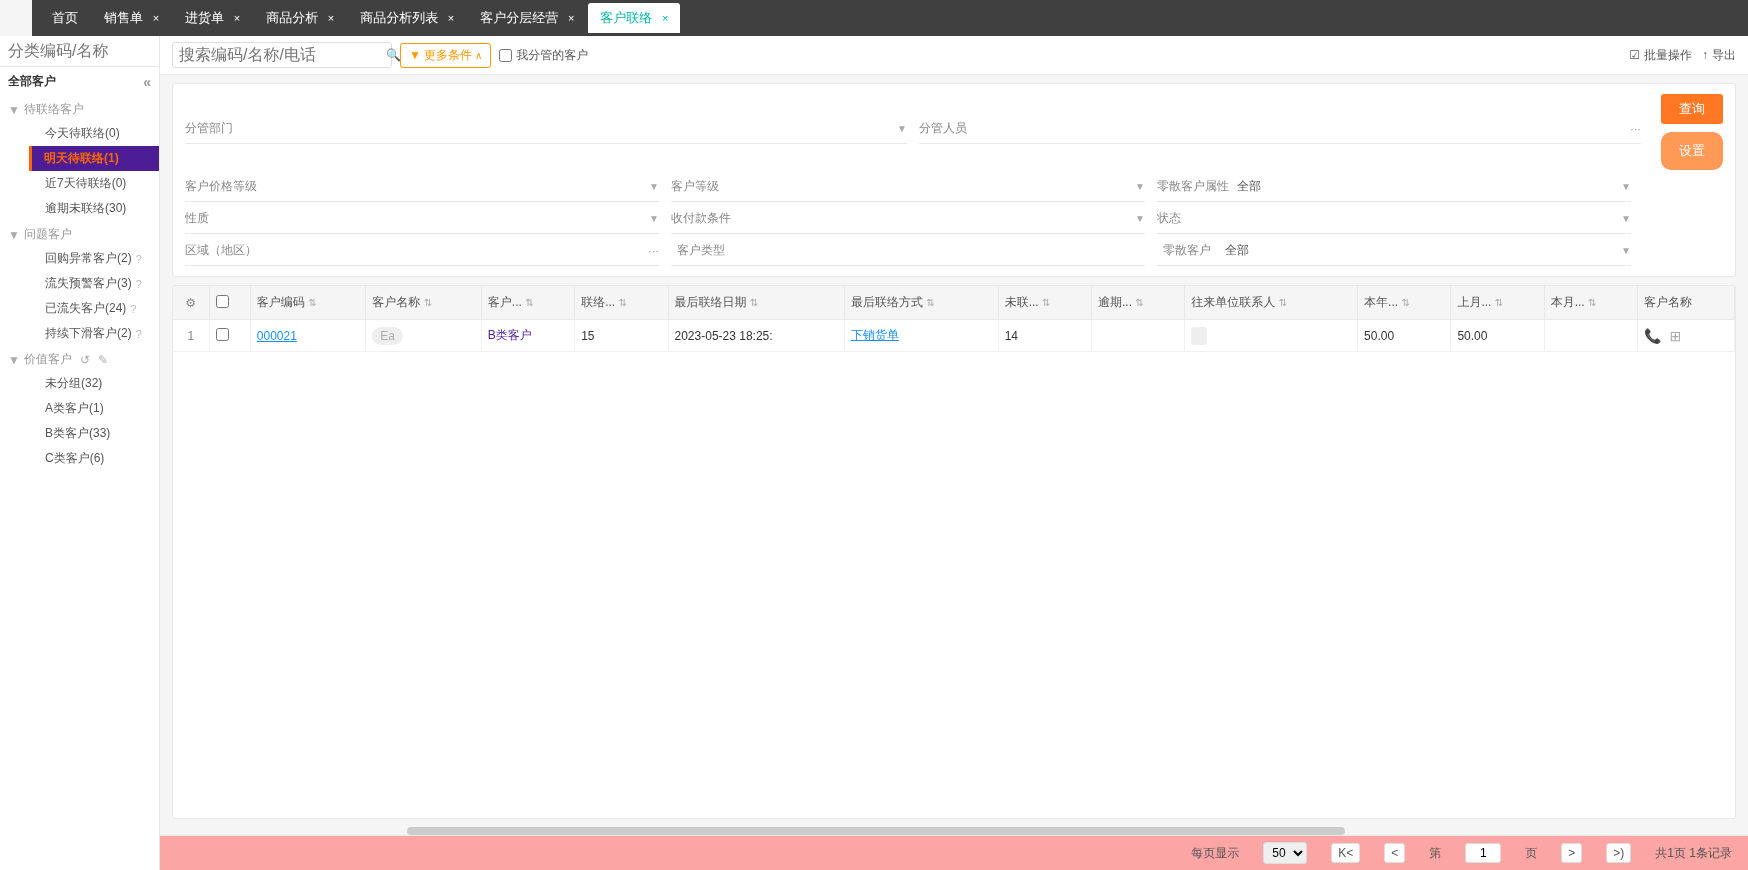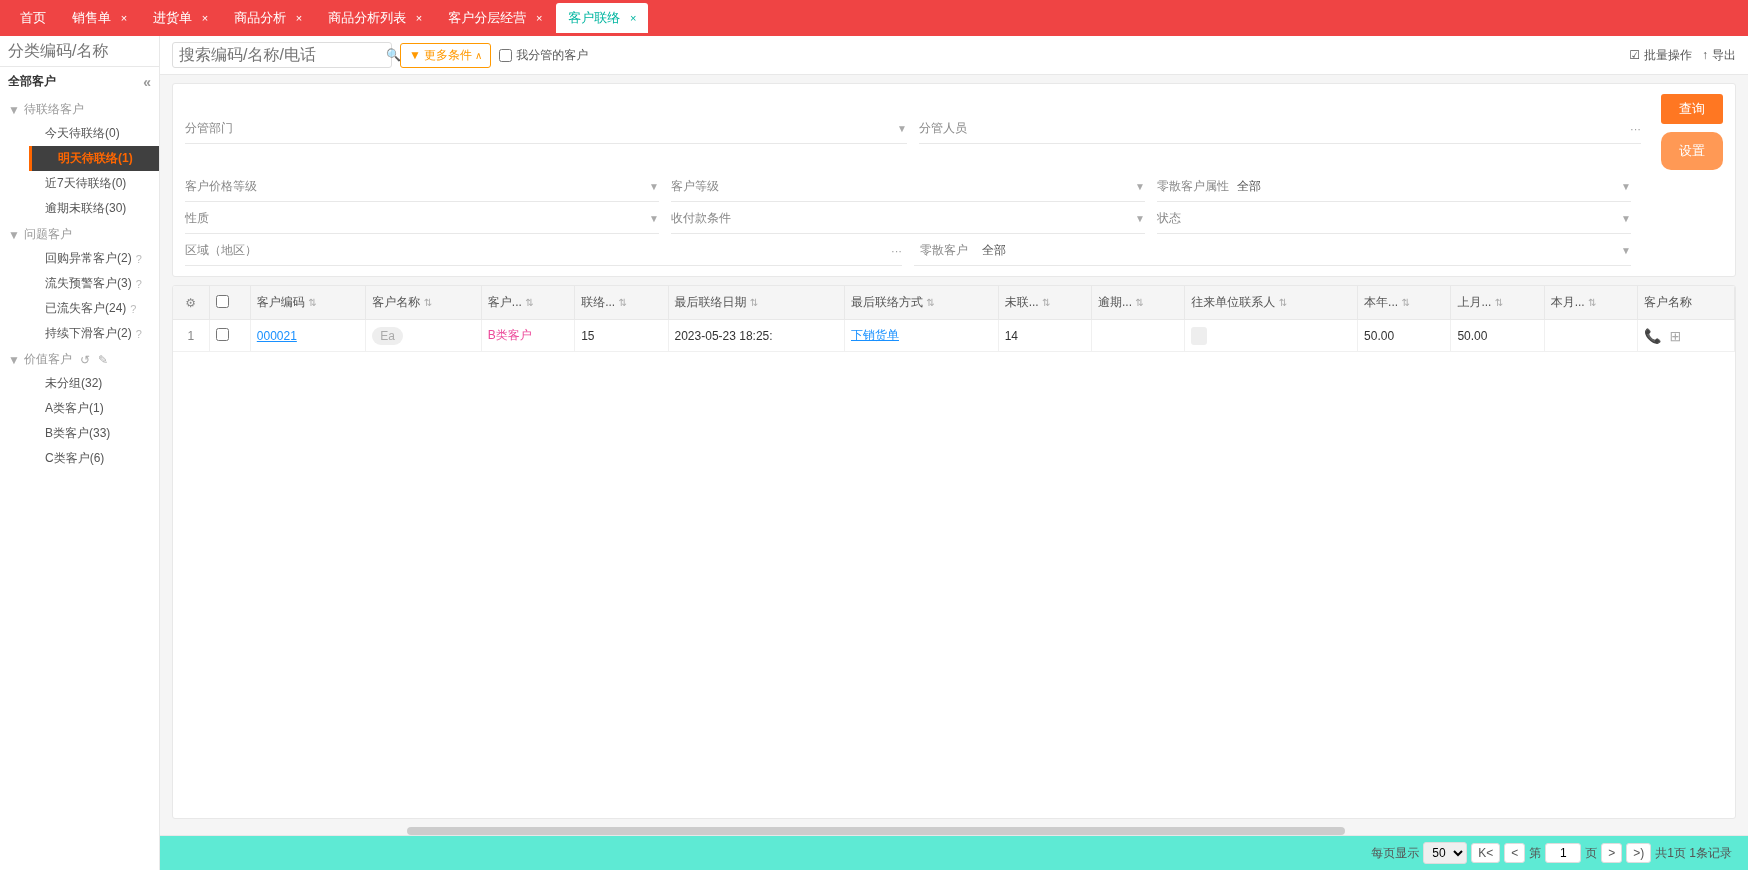--- a/index.html
+++ b/index.html
@@ -1,25 +1,26 @@
 <!DOCTYPE html>
 <html><head>
   <meta charset="utf-8">
   <style>
     * { box-sizing: border-box; margin: 0; padding: 0; font-family: 'Microsoft YaHei', sans-serif; font-size: 12px; }
     body { background: #f5f5f5; overflow: hidden; }
 
     
     .top-nav {
-      background: #ef4444;
+      background: #404040;
       height: 36px;
       display: flex;
       align-items: center;
       padding: 0 8px;
       gap: 2px;
+      margin-left: 32px;
     }
     .nav-item {
       color: #fff;
       padding: 6px 12px;
       cursor: pointer;
       border-radius: 3px 3px 0 0;
       font-size: 13px;
       white-space: nowrap;
     }
     .nav-item.active { background: #fff; color: #00b5a0; }
@@ -72,21 +73,21 @@
     }
     .sidebar-item {
       padding: 4px 8px 4px 16px;
       color: #555;
       cursor: pointer;
       display: flex;
       align-items: center;
       gap: 4px;
       margin-left: 29px;
     }
-    .sidebar-item.active { background: #404040; color: #ff6600; font-weight: bold; border-left: 3px solid #ff6600; padding-left: 26px; text-align: center; }
+    .sidebar-item.active { background: #4c1d95; color: #ff6600; font-weight: bold; border-left: 3px solid #ff6600; padding-left: 12px; text-align: center; }
     .sidebar-item .help-icon { color: #bbb; font-size: 11px; }
 
     
     .content-area {
       flex: 1;
       display: flex;
       flex-direction: column;
       overflow: hidden;
     }
 
@@ -257,33 +258,33 @@
     tbody tr { border-bottom: 1px solid #f0f0f0; }
     tbody td {
       padding: 7px 6px;
       color: #333;
       border-right: 1px solid #f0f0f0;
       white-space: nowrap;
       font-size: 12px;
     }
     tbody td:first-child { text-align: center; color: #888; }
     .link-text { color: #1890ff; cursor: pointer; text-decoration: underline; }
-    .tag-b { color: #ec4899; }
+    .tag-b { color: #4c1d95; }
     .action-icons { display: flex; gap: 8px; align-items: center; }
     .action-icon { color: #aaa; cursor: pointer; font-size: 14px; }
 
     
     .footer-bar {
-      background: #5eead4;
+      background: #fca5a5;
       border-top: 1px solid #e8e8e8;
       padding: 6px 16px;
       display: flex;
       align-items: center;
       justify-content: flex-end;
-      gap: 4px;
+      gap: 24px;
       font-size: 12px;
       color: #555;
     }
     .page-size-select {
       border: 1px solid #ddd;
       border-radius: 3px;
       padding: 2px 4px;
       font-size: 12px;
     }
     .page-nav-btn {
@@ -509,20 +510,26 @@
         </div>
         <div style="width:80px;"></div>
       </div>
 
       <div class="filter-row">
         <div class="filter-item">
           <span class="filter-label">区域（地区）</span>
           <div class="filter-select">
             <span></span>
               <span class="filter-more-btn">···</span>
+          </div>
+        </div>
+        <div class="filter-item">
+          <span class="filter-label">客户类型</span>
+          <div class="filter-select">
+            <span></span>
           </div>
         </div>
         <div class="filter-item">
           <span class="filter-label">零散客户</span>
           <div class="filter-select">
             <span>全部</span>
             <span class="chevron">▼</span>
           </div>
         </div>
         <div style="width:80px;"></div>

